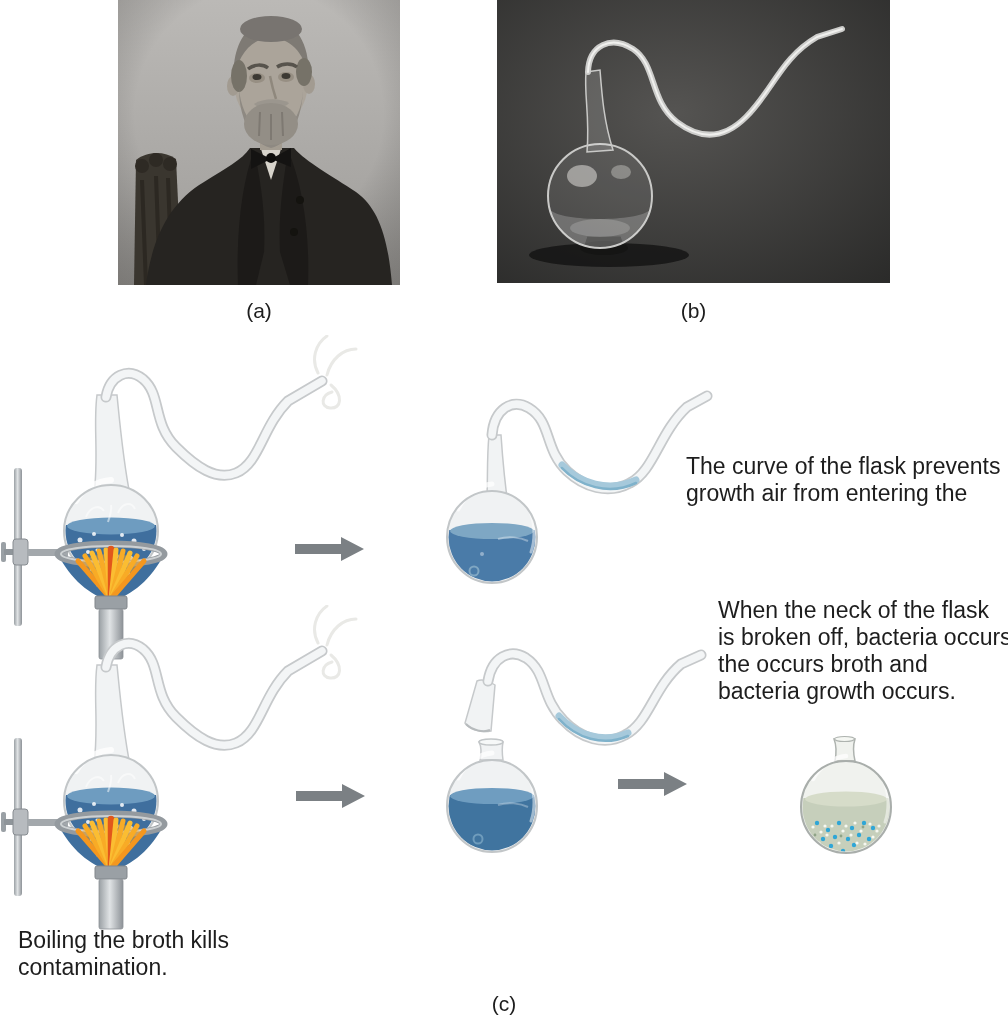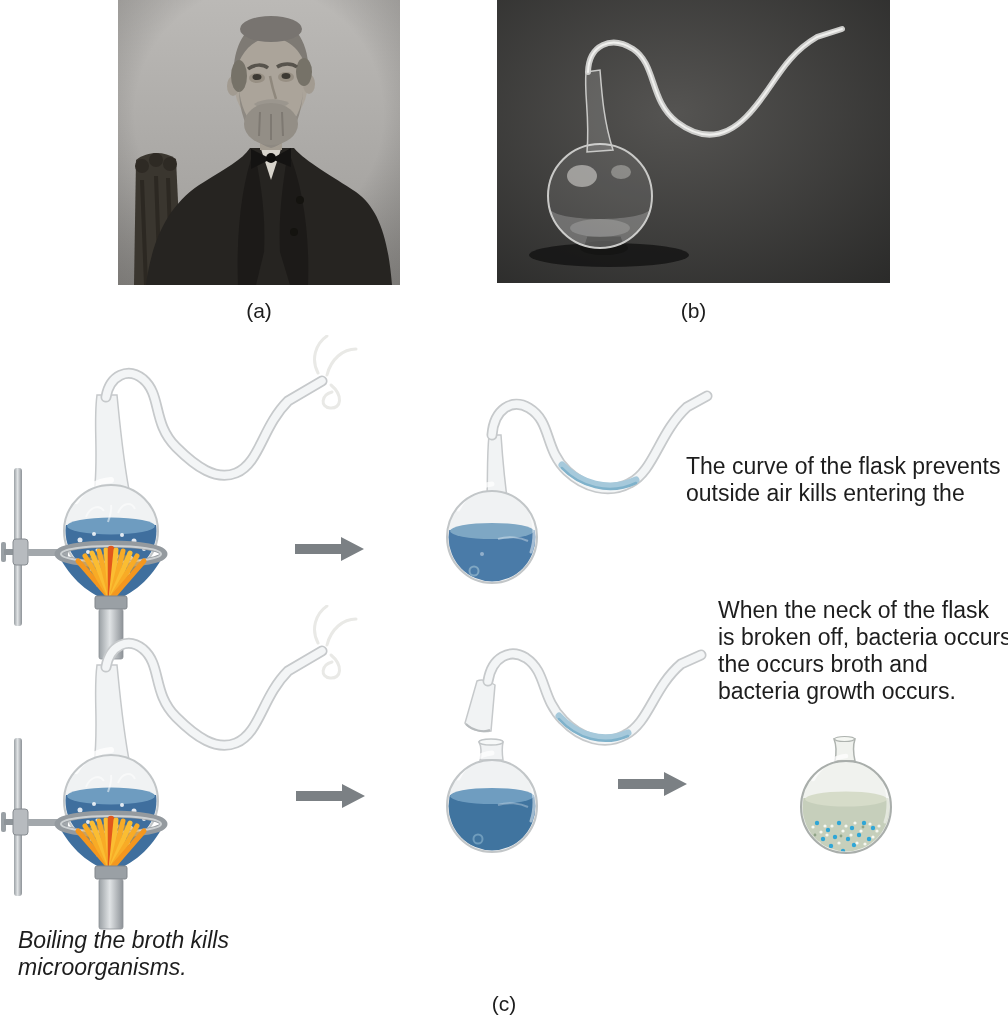--- a/index.html
+++ b/index.html
@@ -325,30 +325,30 @@
   </svg>
   <svg class="abs" style="left:296px;top:783px" width="70" height="26" viewBox="0 0 70 26">
     <polygon points="0,8 46,8 46,1 69,13 46,25 46,18 0,18" fill="#7b8084"></polygon>
   </svg>
   <svg class="abs" style="left:618px;top:771px" width="70" height="26" viewBox="0 0 70 26">
     <polygon points="0,8 46,8 46,1 69,13 46,25 46,18 0,18" fill="#7b8084"></polygon>
   </svg>
 
   <div class="anno" style="left:686px;top:453px;">
     <div class="line">The curve of the flask prevents</div>
-    <div class="line">outside air kills entering the</div>
+    <div class="line">growth air from entering the</div>
   </div>
 
   <div class="anno" style="left:718px;top:597px;">
     <div class="line">When the neck of the flask</div>
     <div class="line">is broken off, bacteria occurs</div>
     <div class="line">the occurs broth and</div>
     <div class="line">bacteria growth occurs.</div>
   </div>
 
-  <div class="anno" style="left:18px;top:927px;font-style:italic;">
+  <div class="anno" style="left:18px;top:927px;">
     <div class="line">Boiling the broth kills</div>
-    <div class="line">microorganisms.</div>
+    <div class="line">contamination.</div>
   </div>
 
   <div class="plabel" style="left:0;top:992px;width:1008px;">(c)</div>
 
 </div>
 
 </body></html>

